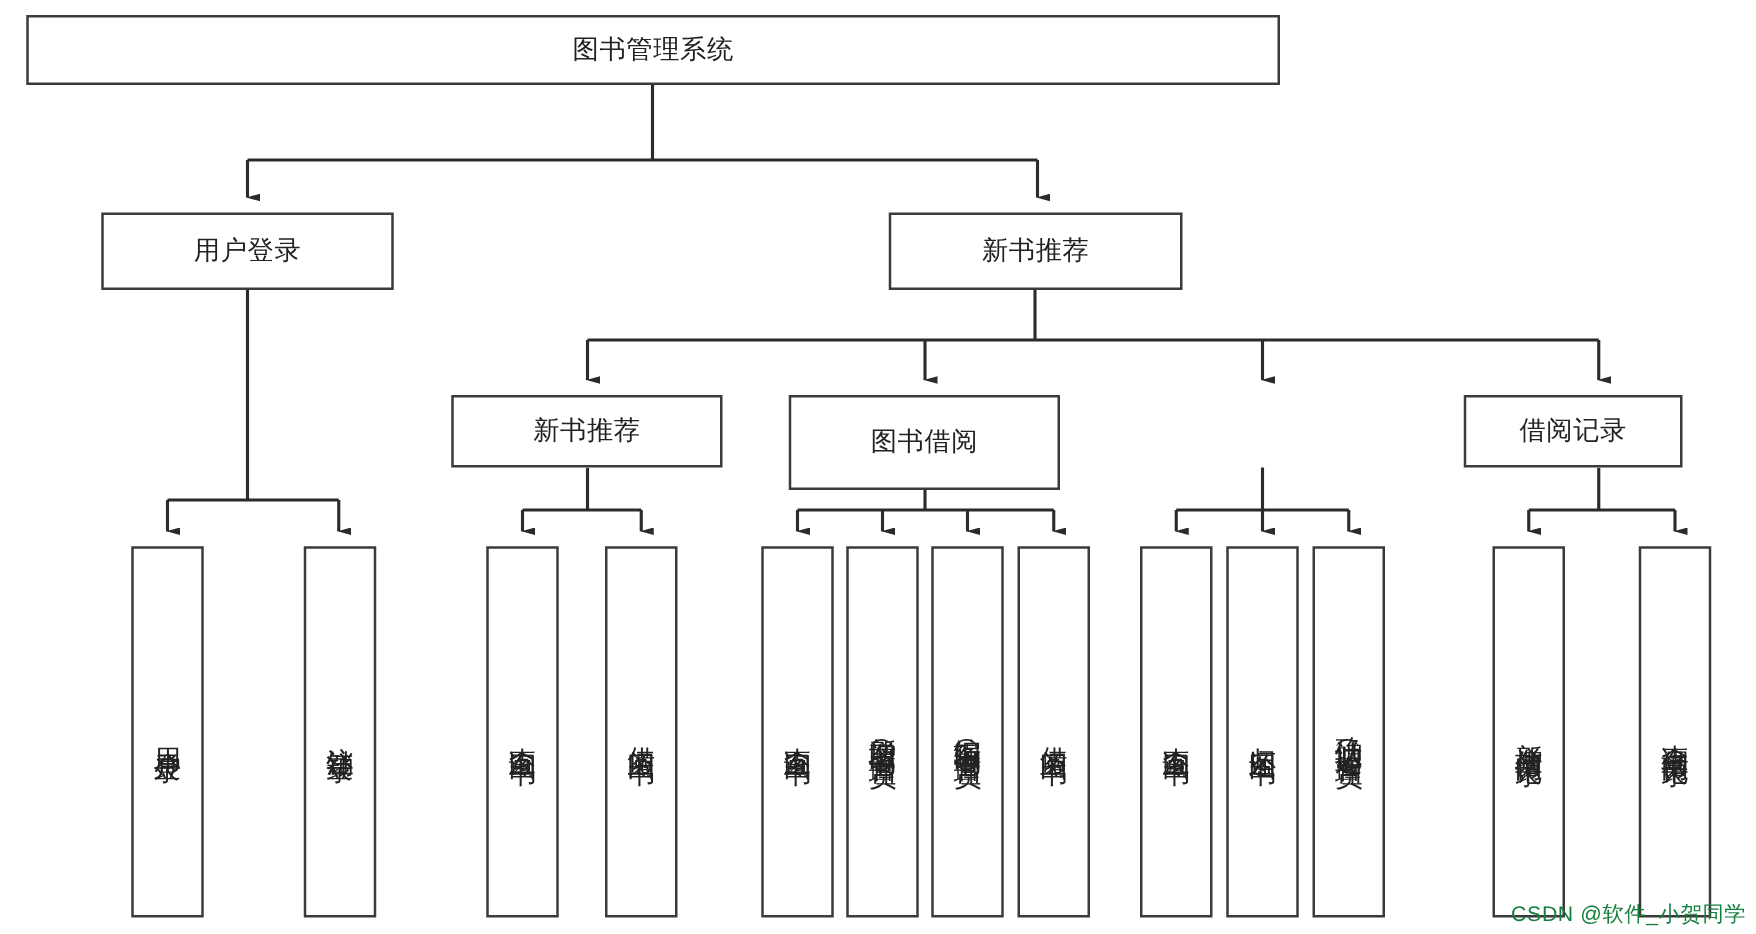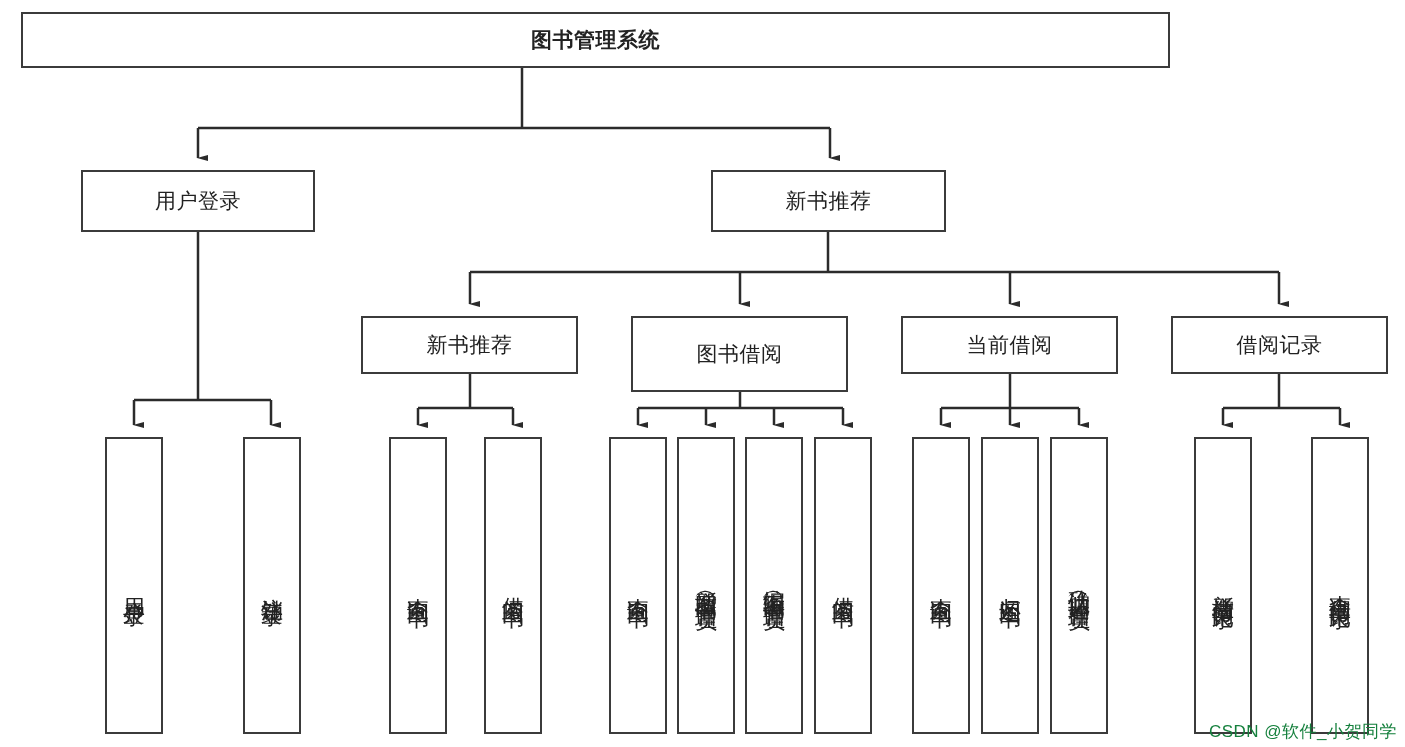--- a/index.html
+++ b/index.html
@@ -94,41 +94,38 @@
       <path d="M1010,408 L1010,425" marker-end="url(#arw)"></path>
       <path d="M1079,408 L1079,425" marker-end="url(#arw)"></path>
 
       <path d="M1279,374 L1279,408"></path>
       <path d="M1223,408 L1340,408"></path>
       <path d="M1223,408 L1223,425" marker-end="url(#arw)"></path>
       <path d="M1340,408 L1340,425" marker-end="url(#arw)"></path>
     </g>
   </svg>
 
-  <div class="node horiz" style="left:21px;top:12px;width:1149px;height:56px;font-weight:bold;">
+  <div class="node horiz" style="left:21px;top:12px;width:1003px;height:56px;">
     <span class="lbl">图书管理系统</span>
   </div>
 
   <div class="node horiz" style="left:81px;top:170px;width:234px;height:62px;">
     <span class="lbl">用户登录</span>
   </div>
   <div class="node horiz" style="left:711px;top:170px;width:235px;height:62px;">
     <span class="lbl">新书推荐</span>
   </div>
 
   <div class="node horiz" style="left:361px;top:316px;width:217px;height:58px;">
     <span class="lbl">新书推荐</span>
   </div>
   <div class="node horiz" style="left:631px;top:316px;width:217px;height:76px;">
     <span class="lbl">图书借阅</span>
   </div>
-  <div class="node horiz" style="left:901px;top:316px;width:217px;height:58px;">
-    <span class="lbl">当前借阅</span>
-  </div>
-  <div class="node horiz" style="left:1171px;top:316px;width:217px;height:58px;">
+  <div class="node horiz" style="left:1171px;top:316px;width:175px;height:58px;">
     <span class="lbl">借阅记录</span>
   </div>
 
   <div class="node vert" style="left:105px;top:437px;width:58px;height:297px;">
     <span class="lbl">用户登录</span>
   </div>
   <div class="node vert" style="left:243px;top:437px;width:58px;height:297px;">
     <span class="lbl">注销登录</span>
   </div>
 

